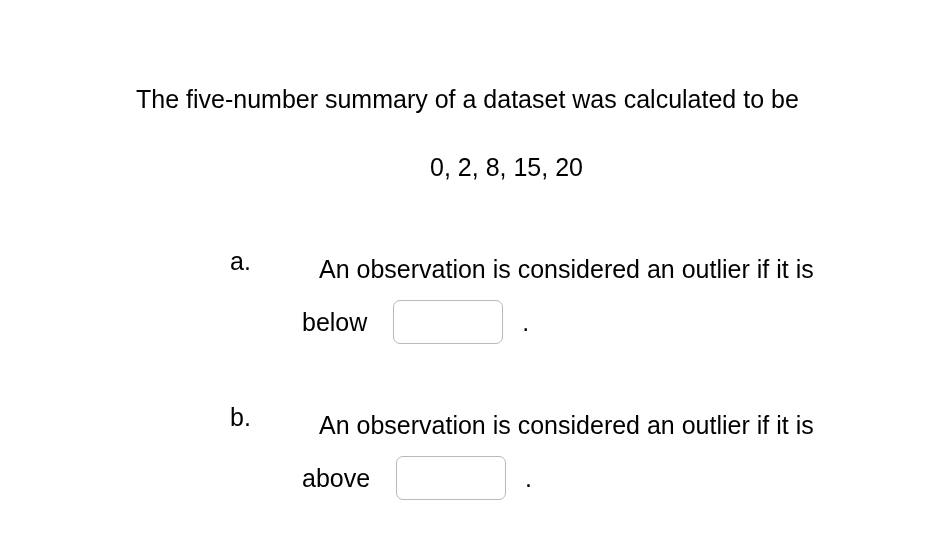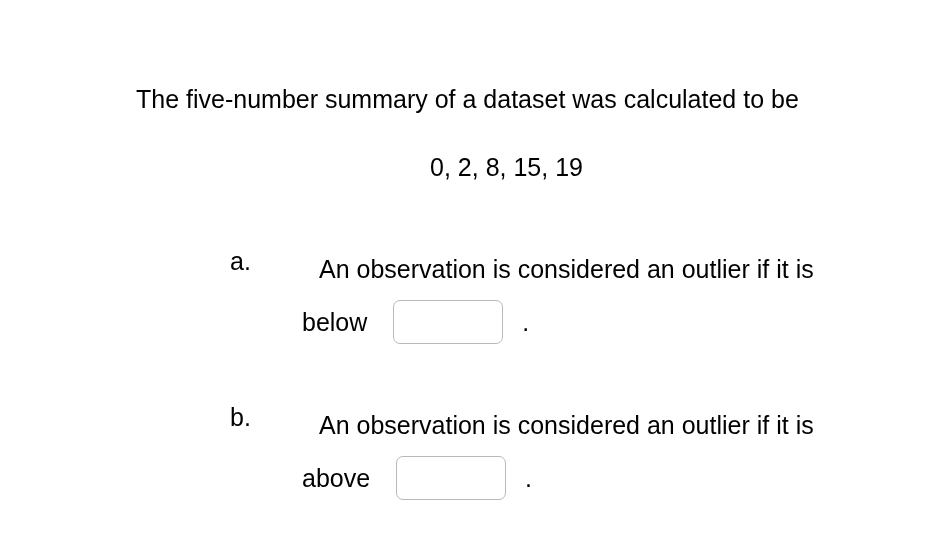--- a/index.html
+++ b/index.html
@@ -54,21 +54,21 @@
       margin: 0 2px;
       position: relative;
       top: -2px;
     }
   </style>
 </head>
 <body>
 
 <div class="intro">The five-number summary of a dataset was calculated to be</div>
 
-<div class="summary">0, 2, 8, 15, 19</div>
+<div class="summary">0, 2, 8, 15, 20</div>
 
 <div class="list">
 
   <div class="item">
     <div class="marker">a.</div>
     <div class="item-body">
       <span>An observation is considered an outlier if it is below </span><input type="text" class="answer-input" value="" style=""><span>.</span>
     </div>
   </div>
 

